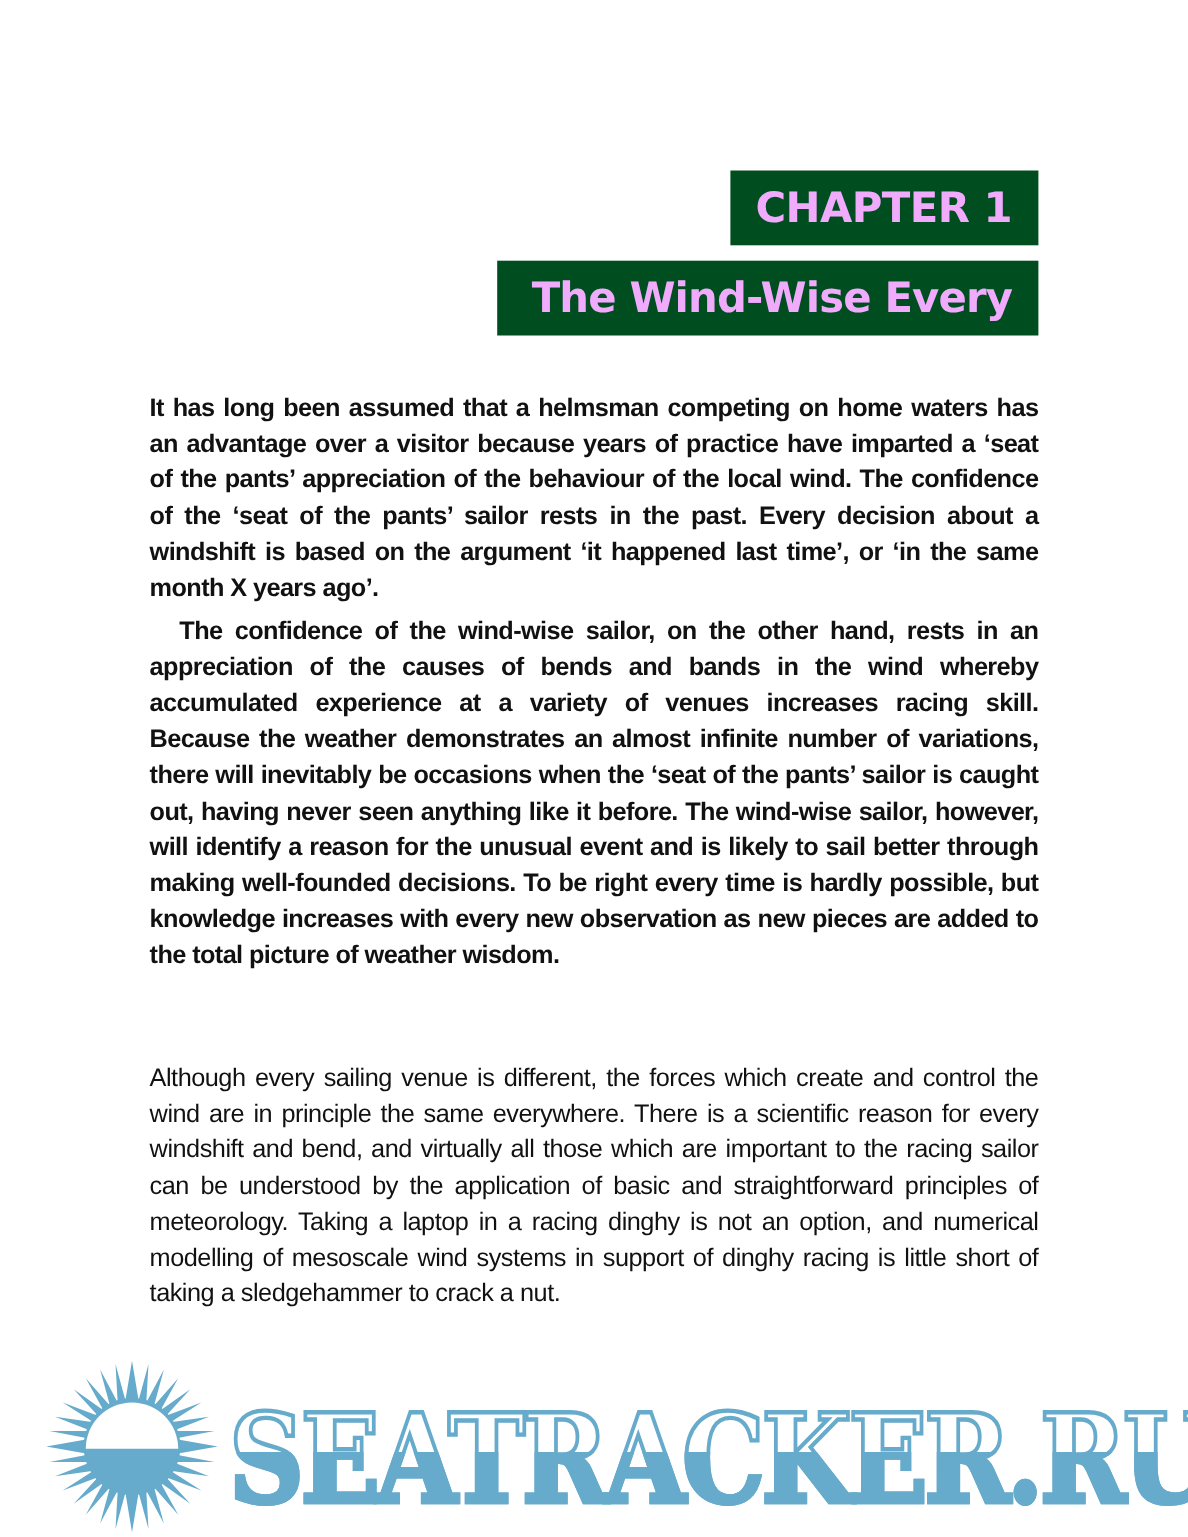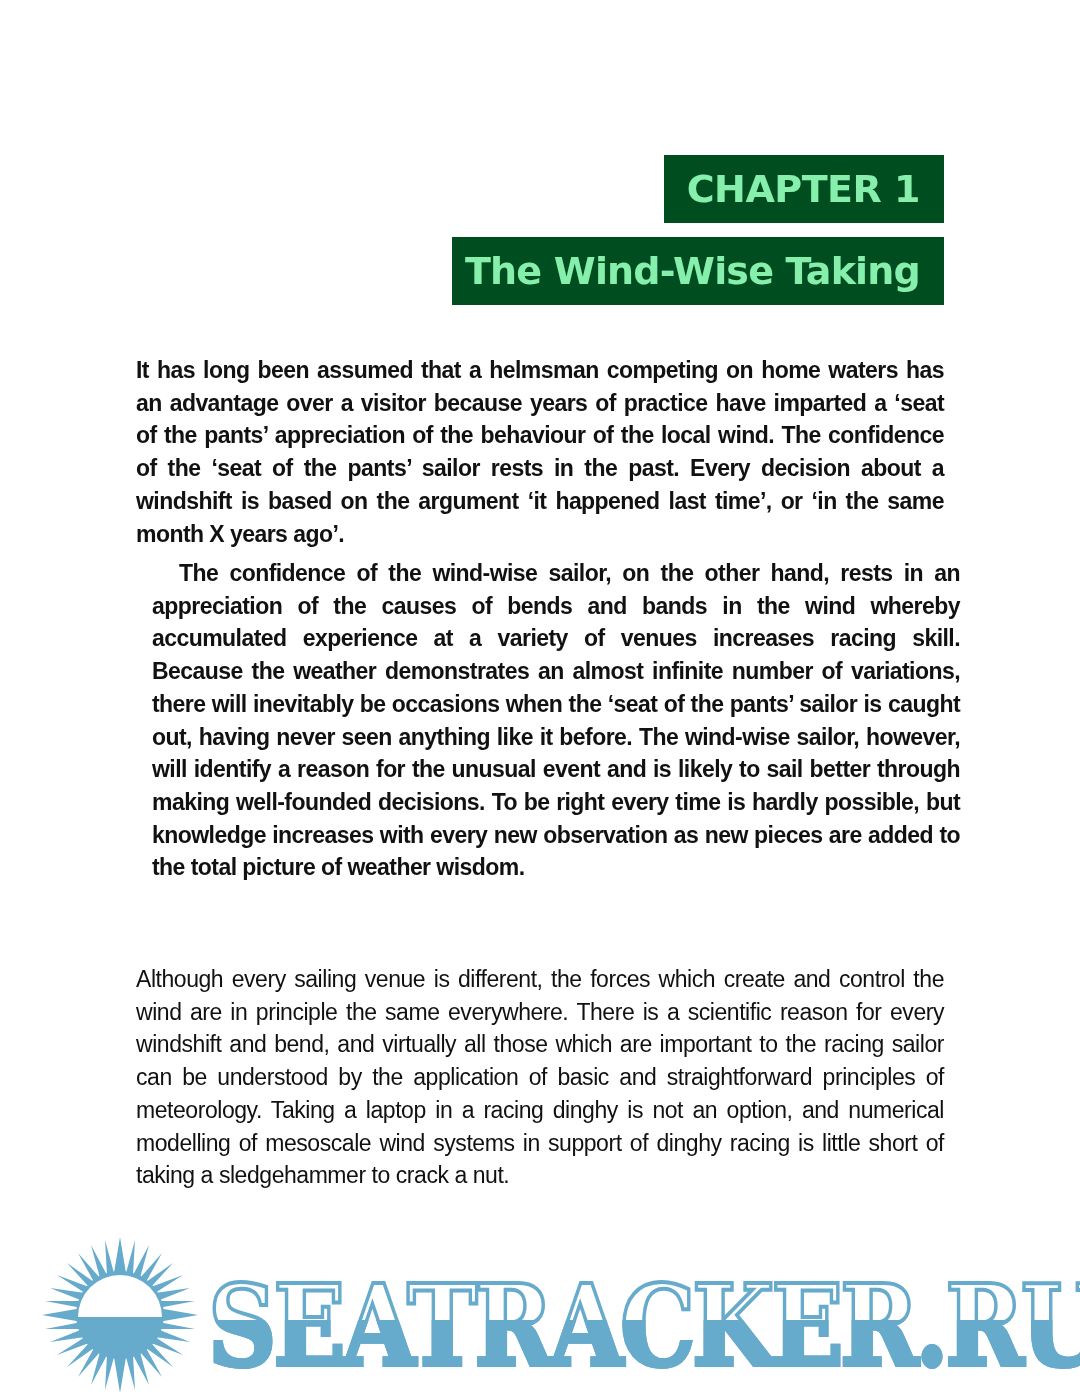--- a/index.html
+++ b/index.html
@@ -11,21 +11,21 @@
       width: 1080px;
       height: 1397px;
       position: relative;
       overflow: hidden;
       font-family: "Liberation Sans", "DejaVu Sans", sans-serif;
       color: #111111;
     }
     .chapter-box {
       position: absolute;
       background: #004d20;
-      color: #86efac;
+      color: #f0abfc;
       font-family: "DejaVu Sans", "Liberation Sans", sans-serif;
       font-weight: bold;
       box-sizing: border-box;
       display: flex;
       align-items: center;
       justify-content: flex-end;
       white-space: nowrap;
     }
     .chapter-label {
       left: 664px;
@@ -58,21 +58,20 @@
       word-spacing: 0px;
     }
     .p1 {
       top: 354px;
       font-weight: bold;
     }
     .p2 {
       top: 557px;
       font-weight: bold;
       text-indent: 27px;
-      margin-left: 16px;
     }
     .p3 {
       top: 963px;
       font-weight: normal;
       letter-spacing: -0.45px;
     }
     .watermark {
       position: absolute;
       left: 0;
       top: 1235px;
@@ -96,21 +95,21 @@
     }
   </style>
 </head>
 <body>
 
 <div class="chapter-box chapter-label">
   <span>CHAPTER 1</span>
 </div>
 
 <div class="chapter-box chapter-title">
-  <span>The Wind-Wise Taking</span>
+  <span>The Wind-Wise Every</span>
 </div>
 
 <p class="body-text p1">It has long been assumed that a helmsman competing on home waters has an advantage over a visitor because years of practice have imparted a ‘seat of the pants’ appreciation of the behaviour of the local wind. The confidence of the ‘seat of the pants’ sailor rests in the past. Every decision about a windshift is based on the argument ‘it happened last time’, or ‘in the same month X years ago’.</p>
 <p class="body-text p2">The confidence of the wind-wise sailor, on the other hand, rests in an appreciation of the causes of bends and bands in the wind whereby accumulated experience at a variety of venues increases racing skill. Because the weather demonstrates an almost infinite number of variations, there will inevitably be occasions when the ‘seat of the pants’ sailor is caught out, having never seen anything like it before. The wind-wise sailor, however, will identify a reason for the unusual event and is likely to sail better through making well-founded decisions. To be right every time is hardly possible, but knowledge increases with every new observation as new pieces are added to the total picture of weather wisdom.</p>
 <p class="body-text p3">Although every sailing venue is different, the forces which create and control the wind are in principle the same everywhere. There is a scientific reason for every windshift and bend, and virtually all those which are important to the racing sailor can be understood by the application of basic and straightforward principles of meteorology. Taking a laptop in a racing dinghy is not an option, and numerical modelling of mesoscale wind systems in support of dinghy racing is little short of taking a sledgehammer to crack a nut.</p>
 
 <div class="watermark">
   <svg class="sun" viewBox="0 0 160 160" xmlns="http://www.w3.org/2000/svg">
     <g id="sun-rays" fill="#67abcc">
 

